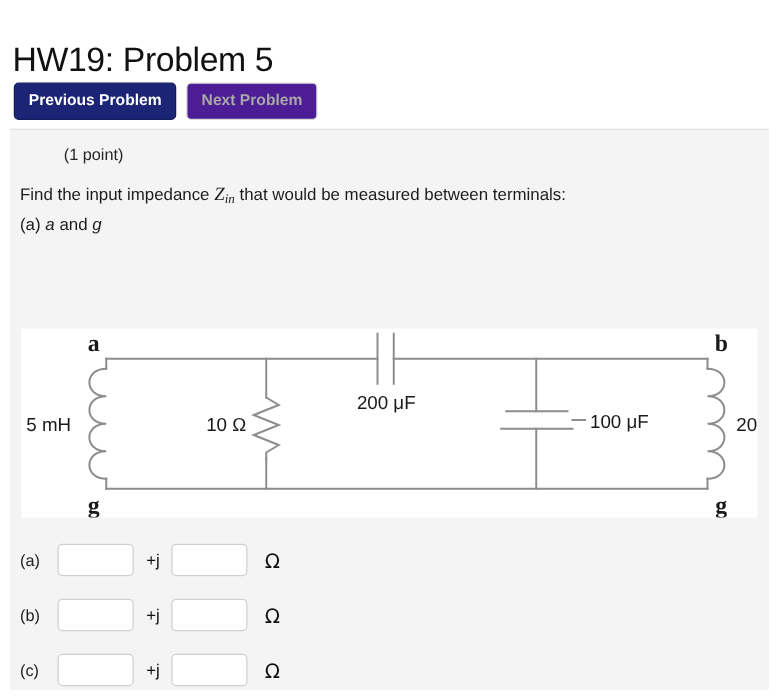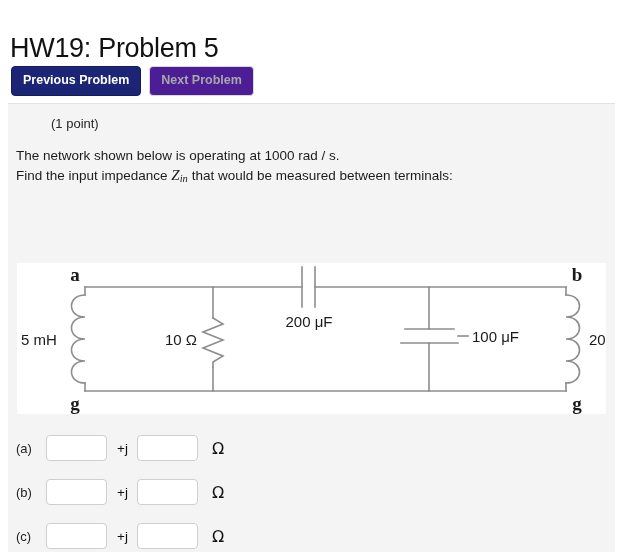--- a/index.html
+++ b/index.html
@@ -167,23 +167,26 @@
 <div id="nav-buttons">
   <button class="nav-btn primary">Previous Problem</button>
   <button class="nav-btn disabled">Next Problem</button>
 </div>
 
 <div id="problem-panel">
 
   <div id="point-value">(1 point)</div>
 
   <div id="problem-statement">
-    <div class="line">The network shown below is operating at 1000 rad / s.</div>
     <div class="line">
       <span>Find the input impedance </span><span class="mathvar">Z</span><span class="mathsub">in</span><span> that would be measured between terminals:</span>
+    </div>
+    <div class="line">
+      <span>(a)</span>
+      <span class="ital">a</span><span> and </span><span class="ital">g</span>
     </div>
   </div>
 
   <div id="circuit-figure">
     <svg width="589" height="151" viewBox="0 0 589 151" xmlns="http://www.w3.org/2000/svg">
       <rect x="0" y="0" width="589" height="151" fill="#ffffff"></rect>
 
       <g stroke="#8d8d8d" stroke-width="1.6" fill="none" stroke-linecap="square">
 
         <path d="M68 24 L285 24"></path>

